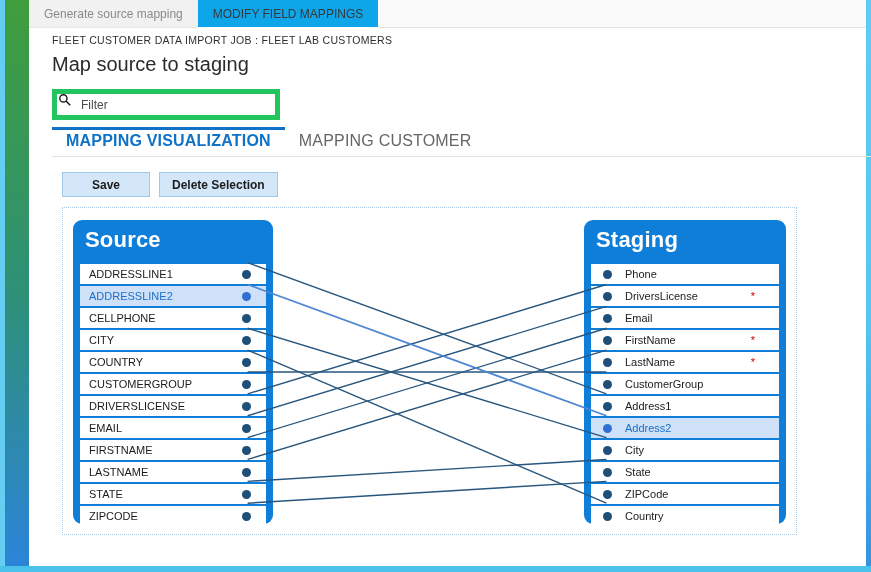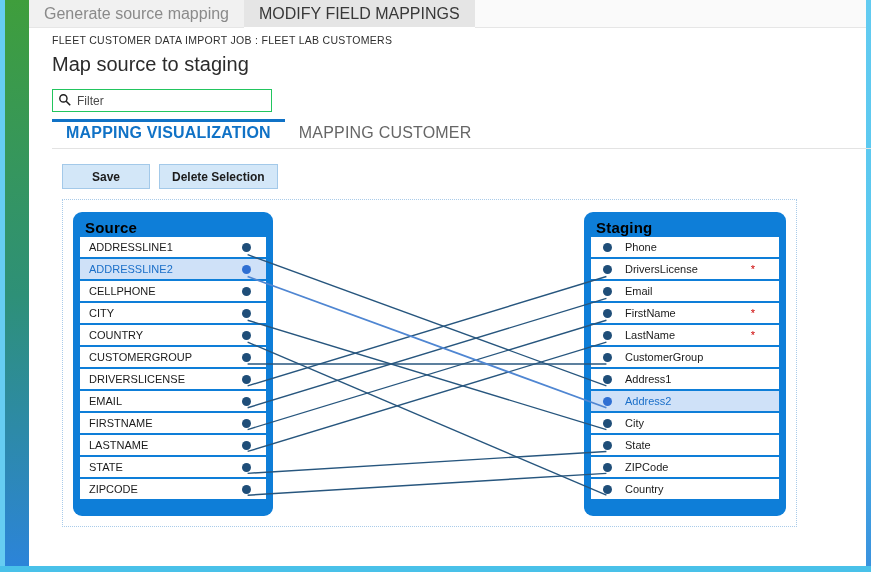--- a/index.html
+++ b/index.html
@@ -7,30 +7,30 @@
   .frame{position:relative;width:871px;height:572px;background:#66cdf2;}
   .frame-right{position:absolute;top:0;right:0;width:5px;height:100%;
     background:linear-gradient(#62cbf1,#57c7ef 55%,#3890dd);}
   .frame-bottom{position:absolute;left:0;bottom:0;width:100%;height:6px;background:#49c1e9;}
   .accent-strip{position:absolute;left:5px;top:0;width:24px;height:566px;
     background:linear-gradient(#3f9e3c,#2e9077 52%,#2c84d9);}
   .content{position:absolute;left:29px;top:0;right:5px;bottom:6px;background:#fff;}
 
   
   .tabstrip{height:27px;background:#fafafa;border-bottom:1px solid #e6e6e6;display:flex;align-items:stretch;}
-  .top-tab{display:flex;align-items:center;padding:0 15px;font-size:16px;cursor:default;}
+  .top-tab{display:flex;align-items:center;padding:0 15px;font-size:12px;cursor:default;}
   .top-tab.inactive{background:#f1f1f1;color:#8a8a8a;}
-  .top-tab.active{background:#e5e5e5;color:#383838;margin-bottom:-1px;border-bottom:1px solid #fff;}
+  .top-tab.active{background:#0ea5e9;color:#383838;margin-bottom:-1px;border-bottom:1px solid #fff;}
 
   .page{padding:6px 0 0 23px;}
   .breadcrumb{font-size:10.5px;color:#2f2f2f;letter-spacing:.3px;}
   .page-title{font-size:20px;font-weight:300;color:#2b2b2b;margin:2px 0 0 0;line-height:32px;}
 
   .filter-wrap{margin-top:9px;position:relative;width:188px;}
-  .filter-input{width:188px;height:21px;border:1px solid #22c55e;font-size:12px;
+  .filter-input{width:188px;height:21px;border:5px solid #22c55e;font-size:12px;
     padding:0 6px 0 24px;font-family:"Liberation Sans",sans-serif;color:#701a75;outline:none;box-sizing:content-box;}
   .filter-input::placeholder{color:#4a4a4a;opacity:1;}
   .search-glyph{position:absolute;left:6px;top:4px;width:14px;height:14px;}
 
   
   .view-tabs{display:flex;margin-top:7px;border-bottom:1px solid #e3e3e3;width:824px;}
   .view-tab{font-size:16px;padding:5px 14px 6px 14px;letter-spacing:.2px;cursor:default;}
   .view-tab.active{color:#1072c6;font-weight:700;border-top:3px solid #1072c6;padding-top:2px;}
   .view-tab.inactive{color:#666;font-weight:400;border-top:3px solid transparent;padding-top:2px;}
 
@@ -39,21 +39,21 @@
     font-family:"Liberation Sans",sans-serif;font-size:12px;font-weight:700;color:#1c1c1c;
     display:flex;align-items:center;justify-content:center;padding:8px 12px;cursor:default;}
 
   
   .viz{position:relative;margin:10px 0 0 10px;width:733px;height:326px;
     border:1px dotted #a9cbe9;background:#fff;}
   .mapbox{position:absolute;top:12px;height:304px;width:200px;
     background:var(--box-blue,#0e7ed8);border-radius:9px;box-sizing:border-box;}
   .mapbox.source{left:10px;}
   .mapbox.staging{left:521px;width:202px;}
-  .mapbox-title{color:#000000;font-size:15px;font-weight:700;padding:7px 0 1px 12px;letter-spacing:.2px;}
+  .mapbox-title{color:#ffffff;font-size:22px;font-weight:700;padding:7px 0 11px 12px;letter-spacing:.2px;}
   .rows{margin:0 7px 8px 7px;}
   .mrow{background:#fff;height:20px;margin-bottom:2px;display:flex;align-items:center;
     font-size:11px;color:#1b1b1b;cursor:default;}
   .mrow:last-child{margin-bottom:0;}
   .mrow.selected{background:var(--sel-bg,#cfe1f8);color:var(--sel-text,#1a6fc9);}
   .mrow .label{flex:1;white-space:nowrap;overflow:hidden;}
   .src-row{padding:0 15px 0 9px;}
   .stg-row{padding:0 24px 0 12px;}
   .dot{width:9px;height:9px;border-radius:50%;background:var(--dot,#1f4e79);flex:none;}
   .mrow.selected .dot{background:var(--dot-sel,#2f6fd3);}

